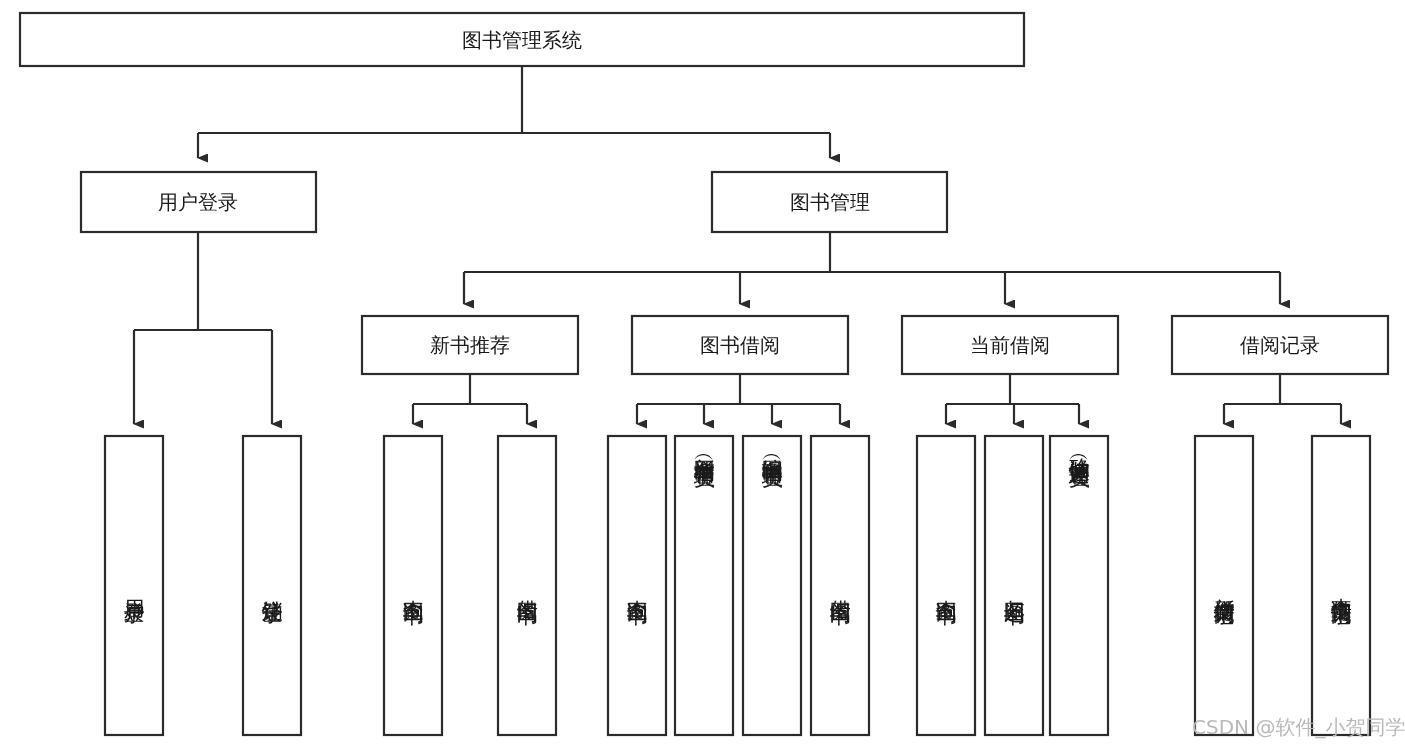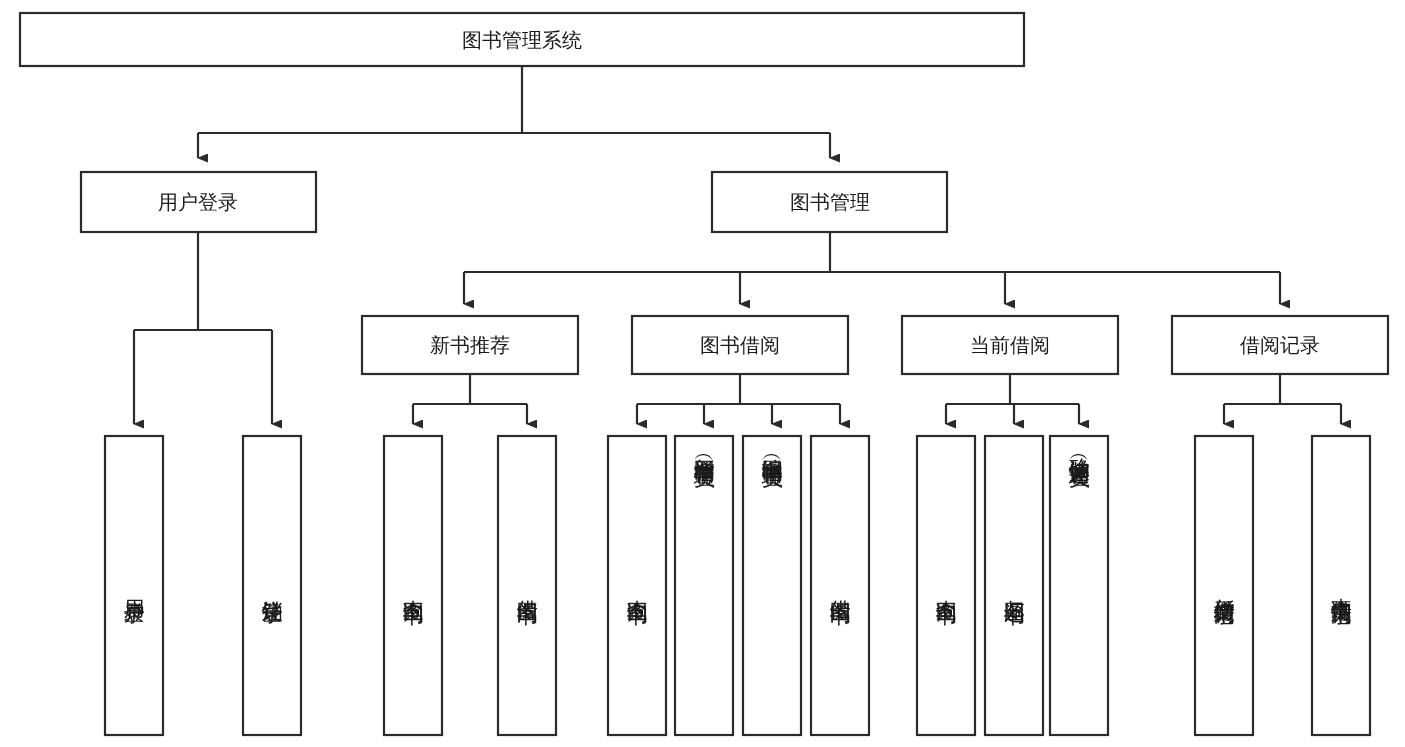--- a/index.html
+++ b/index.html
@@ -210,14 +210,15 @@
     <span class="node-label-v">确认归还（管理员）</span>
   </div>
 
   <div class="leaf-wrap centered" style="left:1195px; top:436px; width:58px; height:299px;">
     <span class="node-label-v">新增借阅记录</span>
   </div>
   <div class="leaf-wrap centered" style="left:1312px; top:436px; width:58px; height:299px;">
     <span class="node-label-v">查询借阅记录</span>
   </div>
 
+  <div class="watermark" style="left:1192px; top:714px;">CSDN @软件_小贺同学</div>
 
 </div>
 
 </body></html>

